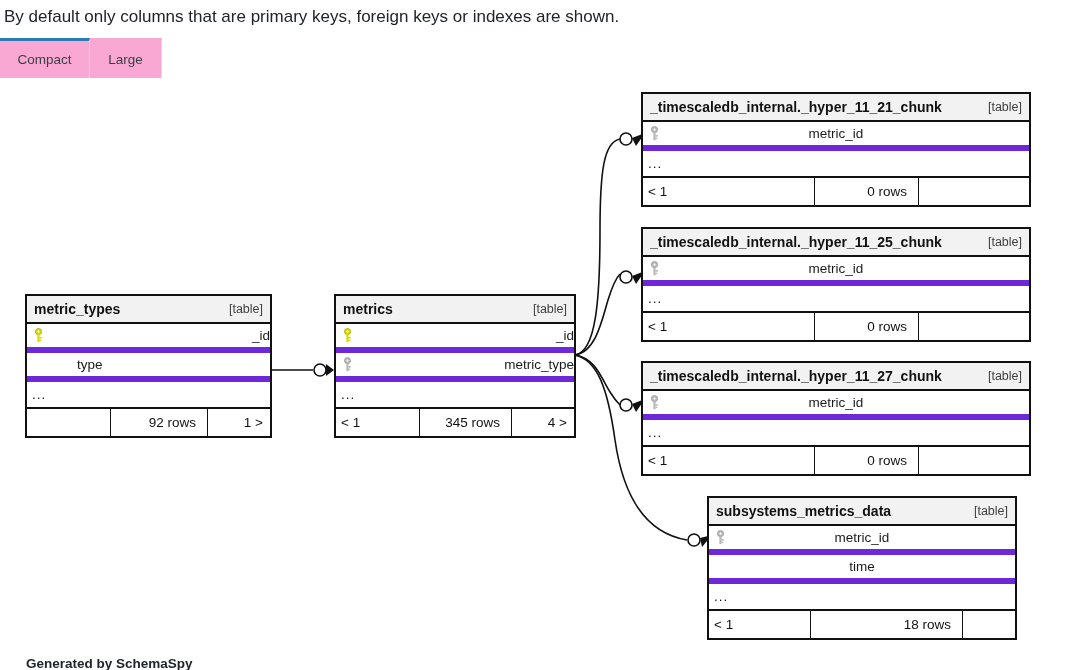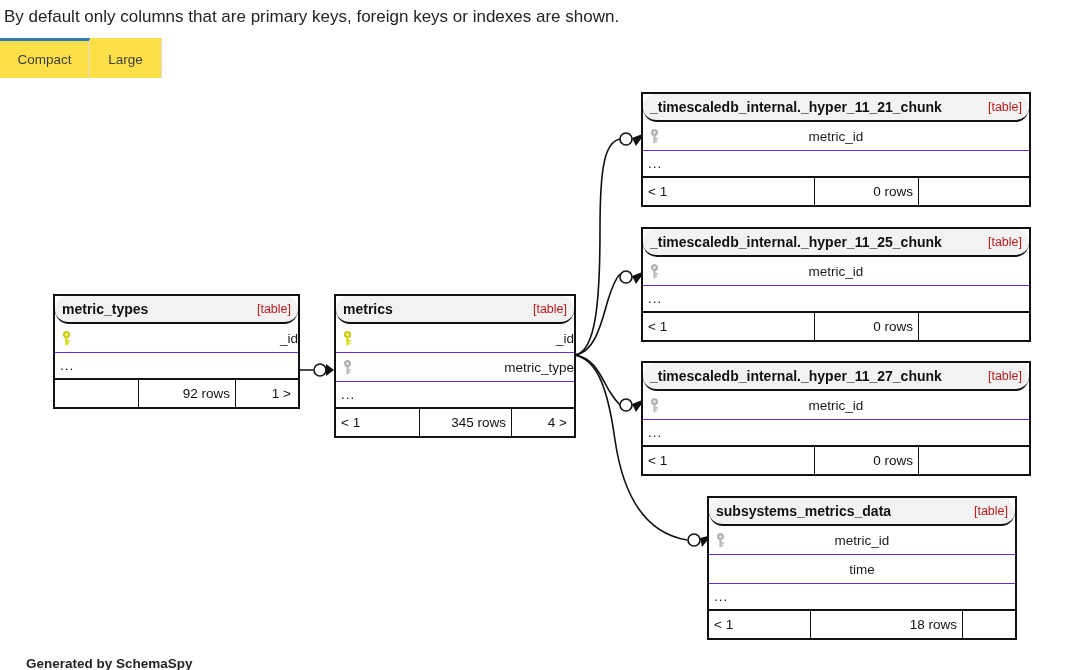--- a/index.html
+++ b/index.html
@@ -36,21 +36,21 @@
     height: 40px;
   }
   .tab {
     position: relative;
     display: flex;
     align-items: center;
     justify-content: center;
     font-size: 13.5px;
     color: #3b3f44;
     box-sizing: border-box;
-    background: #fde047;
+    background: #f9a8d4;
     cursor: pointer;
   }
   .tab.compact {
     width: 90px;
     border-top: 3px solid #2b7cb3;
     border-right: 1px solid #dcdcdc;
   }
   .tab.large {
     width: 72px;
     border-top: 3px solid transparent;
@@ -84,38 +84,37 @@
   }
   .ent-head {
     display: flex;
     align-items: center;
     justify-content: space-between;
     background: #f2f2f2;
     border-bottom: 2px solid #111111;
     padding: 4px 7px 5px 7px;
     box-sizing: border-box;
     height: 28px;
-    border-radius: 14px;
   }
   .ent-name {
     font-weight: bold;
     font-size: 14px;
     color: #111111;
     white-space: nowrap;
   }
   .ent-kind {
     font-size: 12.5px;
-    color: #b91c1c;
+    color: #404040;
     white-space: nowrap;
     margin-left: 8px;
   }
   .ent-col {
     position: relative;
     height: 29px;
-    border-bottom: 1px solid #6d28d9;
+    border-bottom: 6px solid #6d28d9;
     box-sizing: border-box;
     display: flex;
     align-items: center;
   }
   .col-key {
     width: 22px;
     flex: 0 0 22px;
     display: flex;
     align-items: center;
     justify-content: center;
@@ -148,21 +147,21 @@
   .foot-cell {
     box-sizing: border-box;
     display: flex;
     align-items: center;
     font-size: 13.5px;
     color: #111111;
     overflow: hidden;
     white-space: nowrap;
   }
   .foot-left   { flex: 0 0 auto; padding-left: 5px; justify-content: flex-start; border-right: 1px solid #111111; }
-  .foot-mid    { flex: 1 1 auto; padding-right: 5px; justify-content: flex-end; border-right: 1px solid #111111; }
+  .foot-mid    { flex: 1 1 auto; padding-right: 11px; justify-content: flex-end; border-right: 1px solid #111111; }
   .foot-right  { flex: 0 0 auto; padding-right: 7px; justify-content: flex-end; }
 
   
   .keyicon { display: block; }
 
   
   .genby {
     position: absolute;
     left: 26px;
     top: 656px;
@@ -212,37 +211,41 @@
 
     <g fill="#111111" stroke="none">
       <path d="M 334 370 L 326 364 L 326 376 Z"></path>
       <path d="M 645 133 L 632 138 L 636 146 Z"></path>
       <path d="M 645 271 L 632 276 L 636 284 Z"></path>
       <path d="M 645 399 L 632 404 L 636 412 Z"></path>
       <path d="M 712 535 L 700 538 L 702 547 Z"></path>
     </g>
   </svg>
 
-  <div class="entity" style="left:25px; top:294px; width:247px;margin-left:28px;">
+  <div class="entity" style="left:25px; top:294px; width:247px;">
     <div class="ent-head">
       <span class="ent-name">metric_types</span>
       <span class="ent-kind">[table]</span>
     </div>
     <div class="ent-col">
       <span class="col-key">
         <svg class="keyicon" width="11" height="15" viewBox="0 0 11 15" xmlns="http://www.w3.org/2000/svg">
           <circle cx="5.5" cy="3.6" r="3.1" fill="#d9d900" stroke="#a8a800" stroke-width="0.8"></circle>
           <circle cx="5.5" cy="3.6" r="1.1" fill="#ffffff"></circle>
           <rect x="4.4" y="6" width="2.2" height="8.2" fill="#d9d900"></rect>
           <rect x="6.6" y="9" width="2.1" height="1.7" fill="#d9d900"></rect>
           <rect x="6.6" y="11.6" width="1.7" height="1.5" fill="#d9d900"></rect>
         </svg>
       </span>
       <span class="col-name left">_id</span>
     </div>
+    <div class="ent-col">
+      <span class="col-key"></span>
+      <span class="col-name semi">type</span>
+    </div>
     <div class="ellipsis-row">...</div>
     <div class="ent-foot">
       <span class="foot-cell foot-left" style="width:84px;"></span>
       <span class="foot-cell foot-mid">92 rows</span>
       <span class="foot-cell foot-right" style="width:62px;">1 &gt;</span>
     </div>
   </div>
 
   <div class="entity" style="left:334px; top:294px; width:242px;">
     <div class="ent-head">

